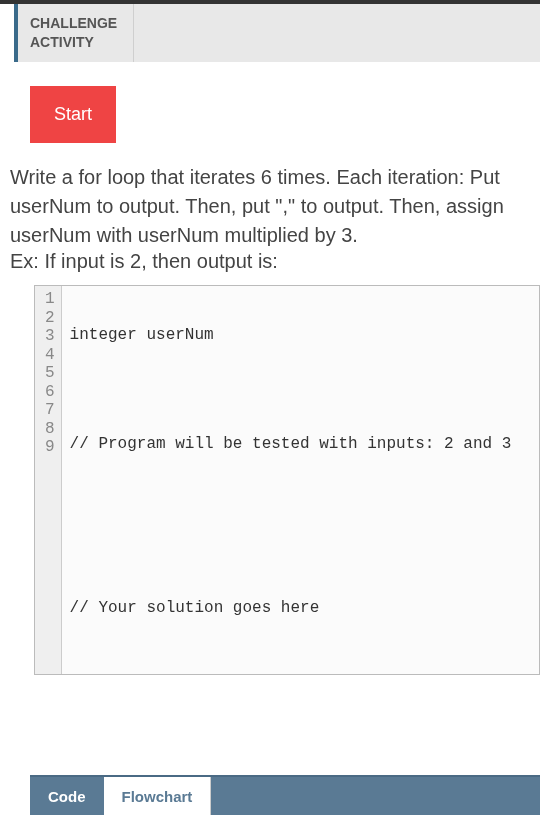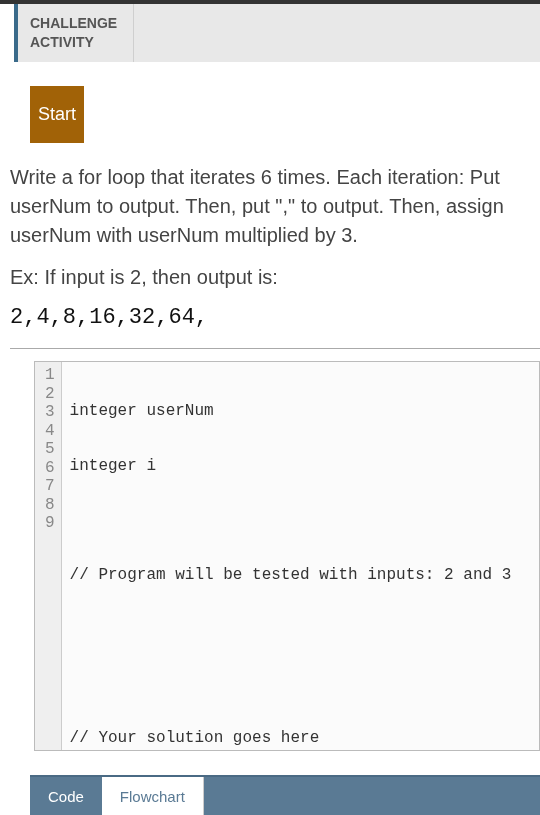--- a/index.html
+++ b/index.html
@@ -38,40 +38,39 @@
     font-size: 20px;
     font-weight: 400;
     display: flex;
     align-items: center;
     padding-left: 14px;
   }
   .content-area {
     padding: 24px 0 0 14px;
   }
   .start-btn {
-    background: #a16207;
+    background: #ef4444;
     color: #fff;
     border: none;
     font-size: 18px;
-    padding: 18px 8px;
+    padding: 18px 24px;
     margin-left: 16px;
     cursor: pointer;
   }
   .instructions {
     color: #444;
     font-size: 20px;
     line-height: 1.45;
     margin-top: 20px;
     margin-left: -4px;
     font-weight: 400;
   }
   .example-label {
     color: #444;
     font-size: 20px;
-    margin-top: 16px;
     margin-left: -4px;
   }
   .example-output {
     font-family: "Courier New", monospace;
     font-size: 22px;
     color: #111;
     margin-top: 16px;
     margin-left: -4px;
     padding-bottom: 18px;
     border-bottom: 1px solid #aaa;
@@ -111,21 +110,21 @@
     background: #5a7a94;
     display: flex;
     align-items: stretch;
     border-top: 2px solid #4a6a84;
   }
   .tab {
     display: flex;
     align-items: center;
     padding: 0 18px;
     font-size: 15px;
-    font-weight: normal;
+    font-weight: bold;
     cursor: pointer;
   }
   .tab-active {
     background: #5a7a94;
     color: #fff;
   }
   .tab-inactive {
     background: #fff;
     color: #5a7a94;
     border-right: 1px solid #ccc;
@@ -143,37 +142,35 @@
   </div>
 </div>
 
 <div class="content-area">
   <button class="start-btn">Start</button>
 
   <div class="instructions">Write a for loop that iterates 6 times. Each iteration: Put userNum to output. Then, put "," to output. Then, assign userNum with userNum multiplied by 3.</div>
 
   <div class="example-label">Ex: If input is 2, then output is:</div>
 
-  <div class="example-output">2,4,8,16,32,64,</div>
 
   <div class="code-editor">
     <div class="gutter">
       <div>1</div>
       <div>2</div>
       <div>3</div>
       <div>4</div>
       <div>5</div>
       <div>6</div>
       <div>7</div>
       <div>8</div>
       <div>9</div>
     </div>
     <div class="code-lines">
       <div>integer userNum</div>
-      <div>integer i</div>
       <div></div>
       <div>// Program will be tested with inputs: 2 and 3</div>
       <div></div>
       <div></div>
       <div>// Your solution goes here</div>
       
     </div>
   </div>
 </div>
 

